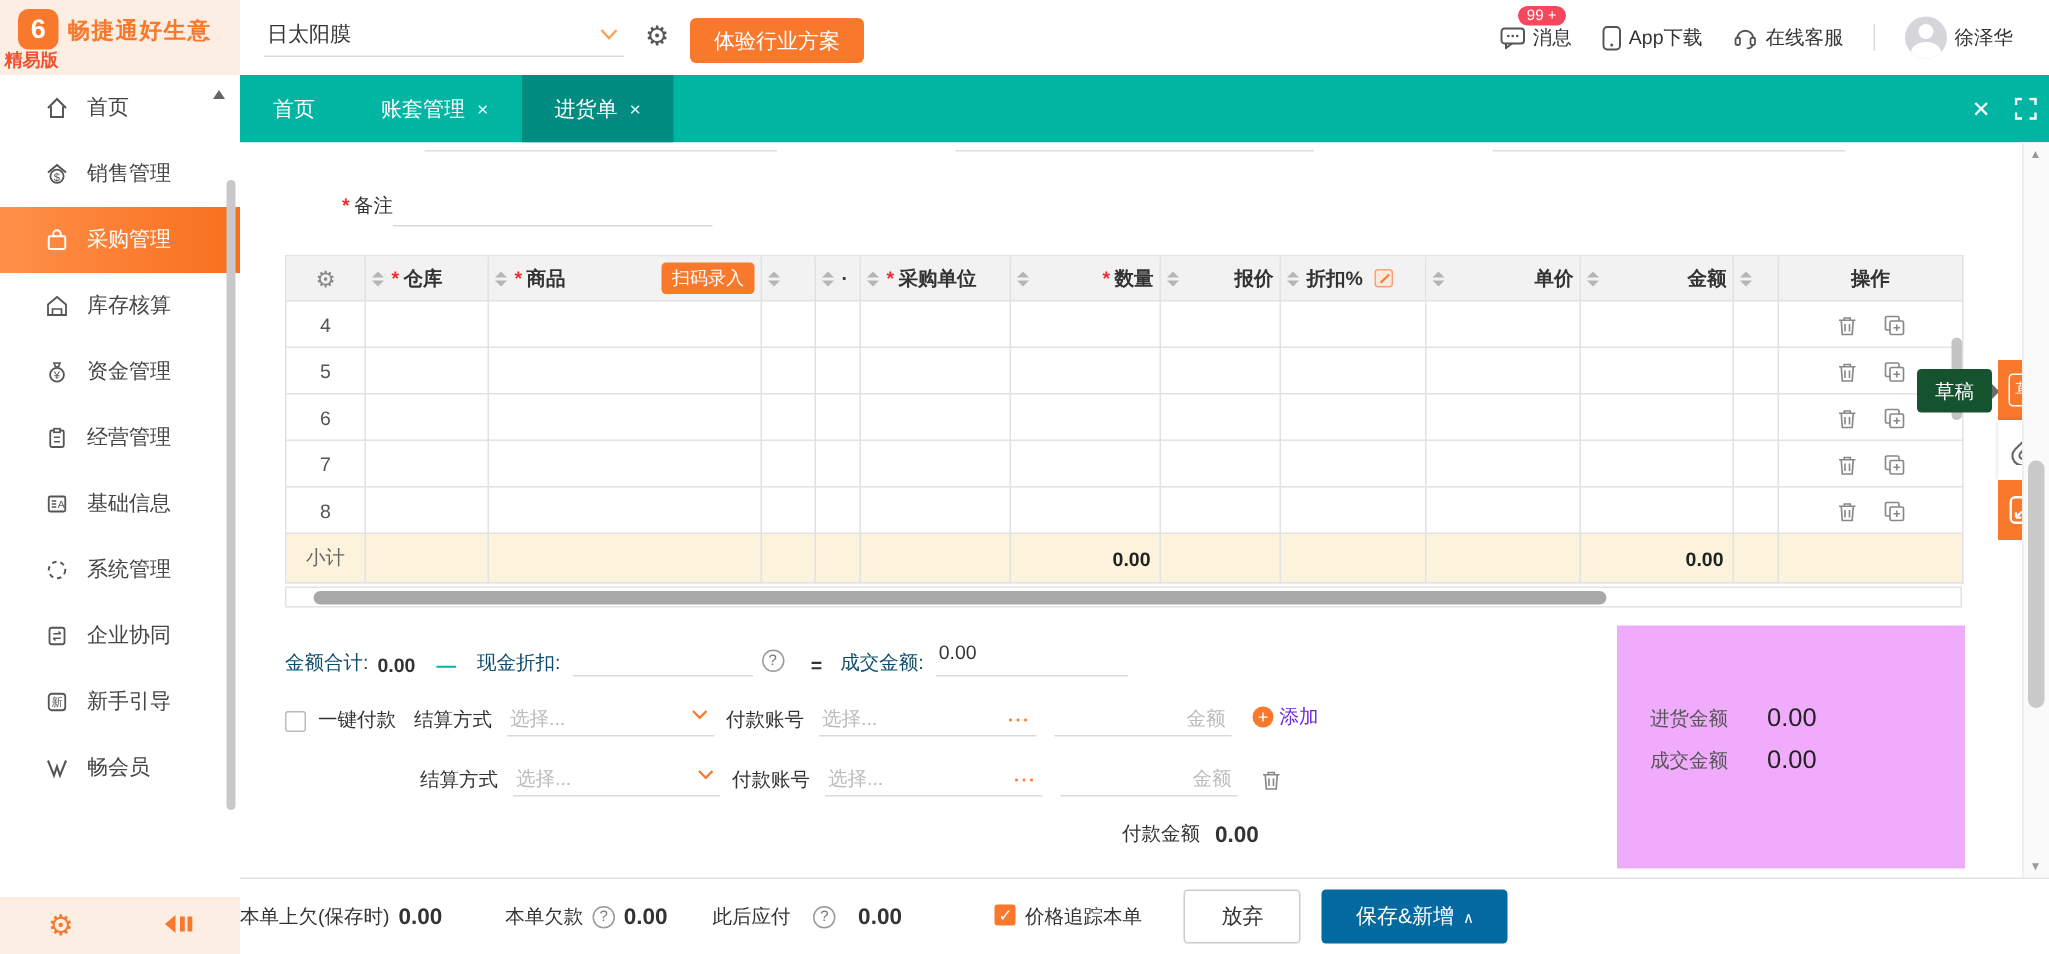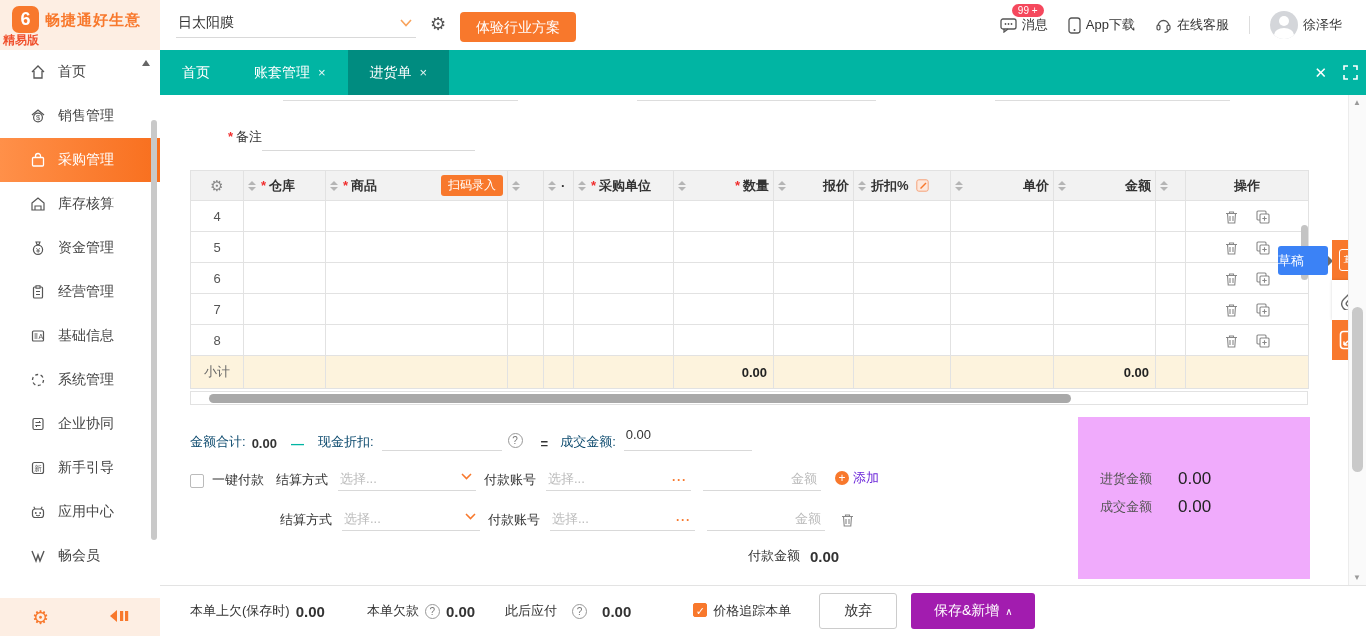--- a/index.html
+++ b/index.html
@@ -108,42 +108,42 @@
   
   .summary { position:absolute; left:918px; top:322px; width:232px; height:162px; background:#f0abfc; }
   .summary .row { position:absolute; left:22px; display:flex; align-items:center; gap:26px; }
   .summary .row .l { color:#555; font-size:13px; }
   .summary .row .v { color:#222; font-size:17px; }
 
   
   .tool-btn { position:absolute; left:1332px; width:34px; height:40px; display:flex; align-items:center; justify-content:center; cursor:pointer; }
   .tool-orange { background:#f8782c; }
   .tool-white { background:#fff; box-shadow:0 0 3px rgba(0,0,0,.15); }
-  .tooltip { position:absolute; left:1278px; top:246px; width:50px; height:29px; background:#3b82f6; color:#fff; font-size:13px; line-height:29px; border-radius:3px; }
+  .tooltip { position:absolute; left:1278px; top:246px; width:50px; height:29px; background:#14532d; color:#fff; font-size:13px; text-align:center; line-height:29px; border-radius:3px; }
   .tooltip::after { content:""; position:absolute; right:-5px; top:10px; border-top:5px solid transparent; border-bottom:5px solid transparent; border-left:5px solid #6b6b6b; }
   .draft-glyph { width:20px; height:22px; border:1.5px solid #fff; border-radius:3px; color:#fff; font-size:11px; text-align:center; line-height:20px; }
 
   
   .vscroll { position:absolute; left:1348px; top:95px; width:18px; height:490px; background:#fafafa; border-left:1px solid #ececec; }
   .vscroll .arr { position:absolute; left:4px; color:#9a9a9a; font-size:8px; }
   .vscroll .thumb { position:absolute; left:3px; width:11px; top:212px; height:165px; background:#c9c9c9; border-radius:6px; }
 
   
   .footer { position:absolute; left:160px; top:585px; width:1206px; height:51px; background:#fff; border-top:1px solid #e3e3e3; }
-  .footer-inner { display:flex; align-items:center; height:100%; padding-left:30px; }
+  .footer-inner { display:flex; align-items:center; height:100%; }
   .fstat { display:flex; align-items:center; gap:6px; }
   .fstat .l { color:#333; }
   .fstat .v { font-weight:bold; font-size:15px; }
   .cat-ic { width:15px; height:15px; border:1px solid #c2c2c2; border-radius:50%; position:relative; background:#f2f2f2; }
   .cat-ic::after { content:""; position:absolute; left:4px; top:3px; width:6px; height:6px; border-left:1px solid #aaa; border-bottom:1px solid #aaa; }
   .cat-cnt { color:#f8782c; }
   .btn { height:36px; border-radius:3px; font-size:14px; cursor:pointer; background:#fff; }
   .btn-plain { border:1px solid #ccc; color:#333; width:78px; }
   .btn-outline { border:1px solid #f8782c; color:#f8782c; width:150px; }
-  .btn-solid { border:none; background:#a21caf; color:#fff; width:124px;text-align:center; }
+  .btn-solid { border:none; background:#0369a1; color:#fff; width:124px;text-align:center; }
   .caret { font-size:10px; margin-left:6px; }
 </style>
 </head>
 <body>
 
 <div class="app">
 
   <div class="topbar">
     <div class="logo-area">
       <div class="logo-mark">6</div>
@@ -282,30 +282,20 @@
             <path d="M5.5 6.5 H10.5 M10.5 6.5 L9 5 M10.5 9.5 H5.5 M5.5 9.5 L7 11" fill="none" stroke="#555" stroke-width="1"></path>
           </svg>
         <span>企业协同</span>
       </div>
       <div class="menu-item">
         <svg width="16" height="16" viewBox="0 0 16 16">
             <rect x="2.5" y="2.5" width="11" height="11" rx="2" fill="none" stroke="#555" stroke-width="1.2"></rect>
             <text x="8" y="10.8" font-size="7.5" text-anchor="middle" fill="#555">新</text>
           </svg>
         <span>新手引导</span>
-      </div>
-      <div class="menu-item">
-        <svg width="16" height="16" viewBox="0 0 16 16">
-            <rect x="2.5" y="5" width="11" height="8.5" rx="2.5" fill="none" stroke="#555" stroke-width="1.2"></rect>
-            <path d="M5 5 L3.8 2.8 M11 5 L12.2 2.8" stroke="#555" stroke-width="1.1"></path>
-            <circle cx="5.8" cy="9" r="0.9" fill="#555"></circle>
-            <circle cx="10.2" cy="9" r="0.9" fill="#555"></circle>
-            <path d="M6 11.2 Q8 12.6 10 11.2" fill="none" stroke="#555" stroke-width="1"></path>
-          </svg>
-        <span>应用中心</span>
       </div>
       <div class="menu-item">
         <svg width="16" height="16" viewBox="0 0 16 16">
             <path d="M2 3 L6 13 L8 7 L10 13 L14 3" fill="none" stroke="#555" stroke-width="1.4"></path>
           </svg>
         <span>畅会员</span>
       </div>
     </div>
     <div class="side-thumb"></div>
   </div>

